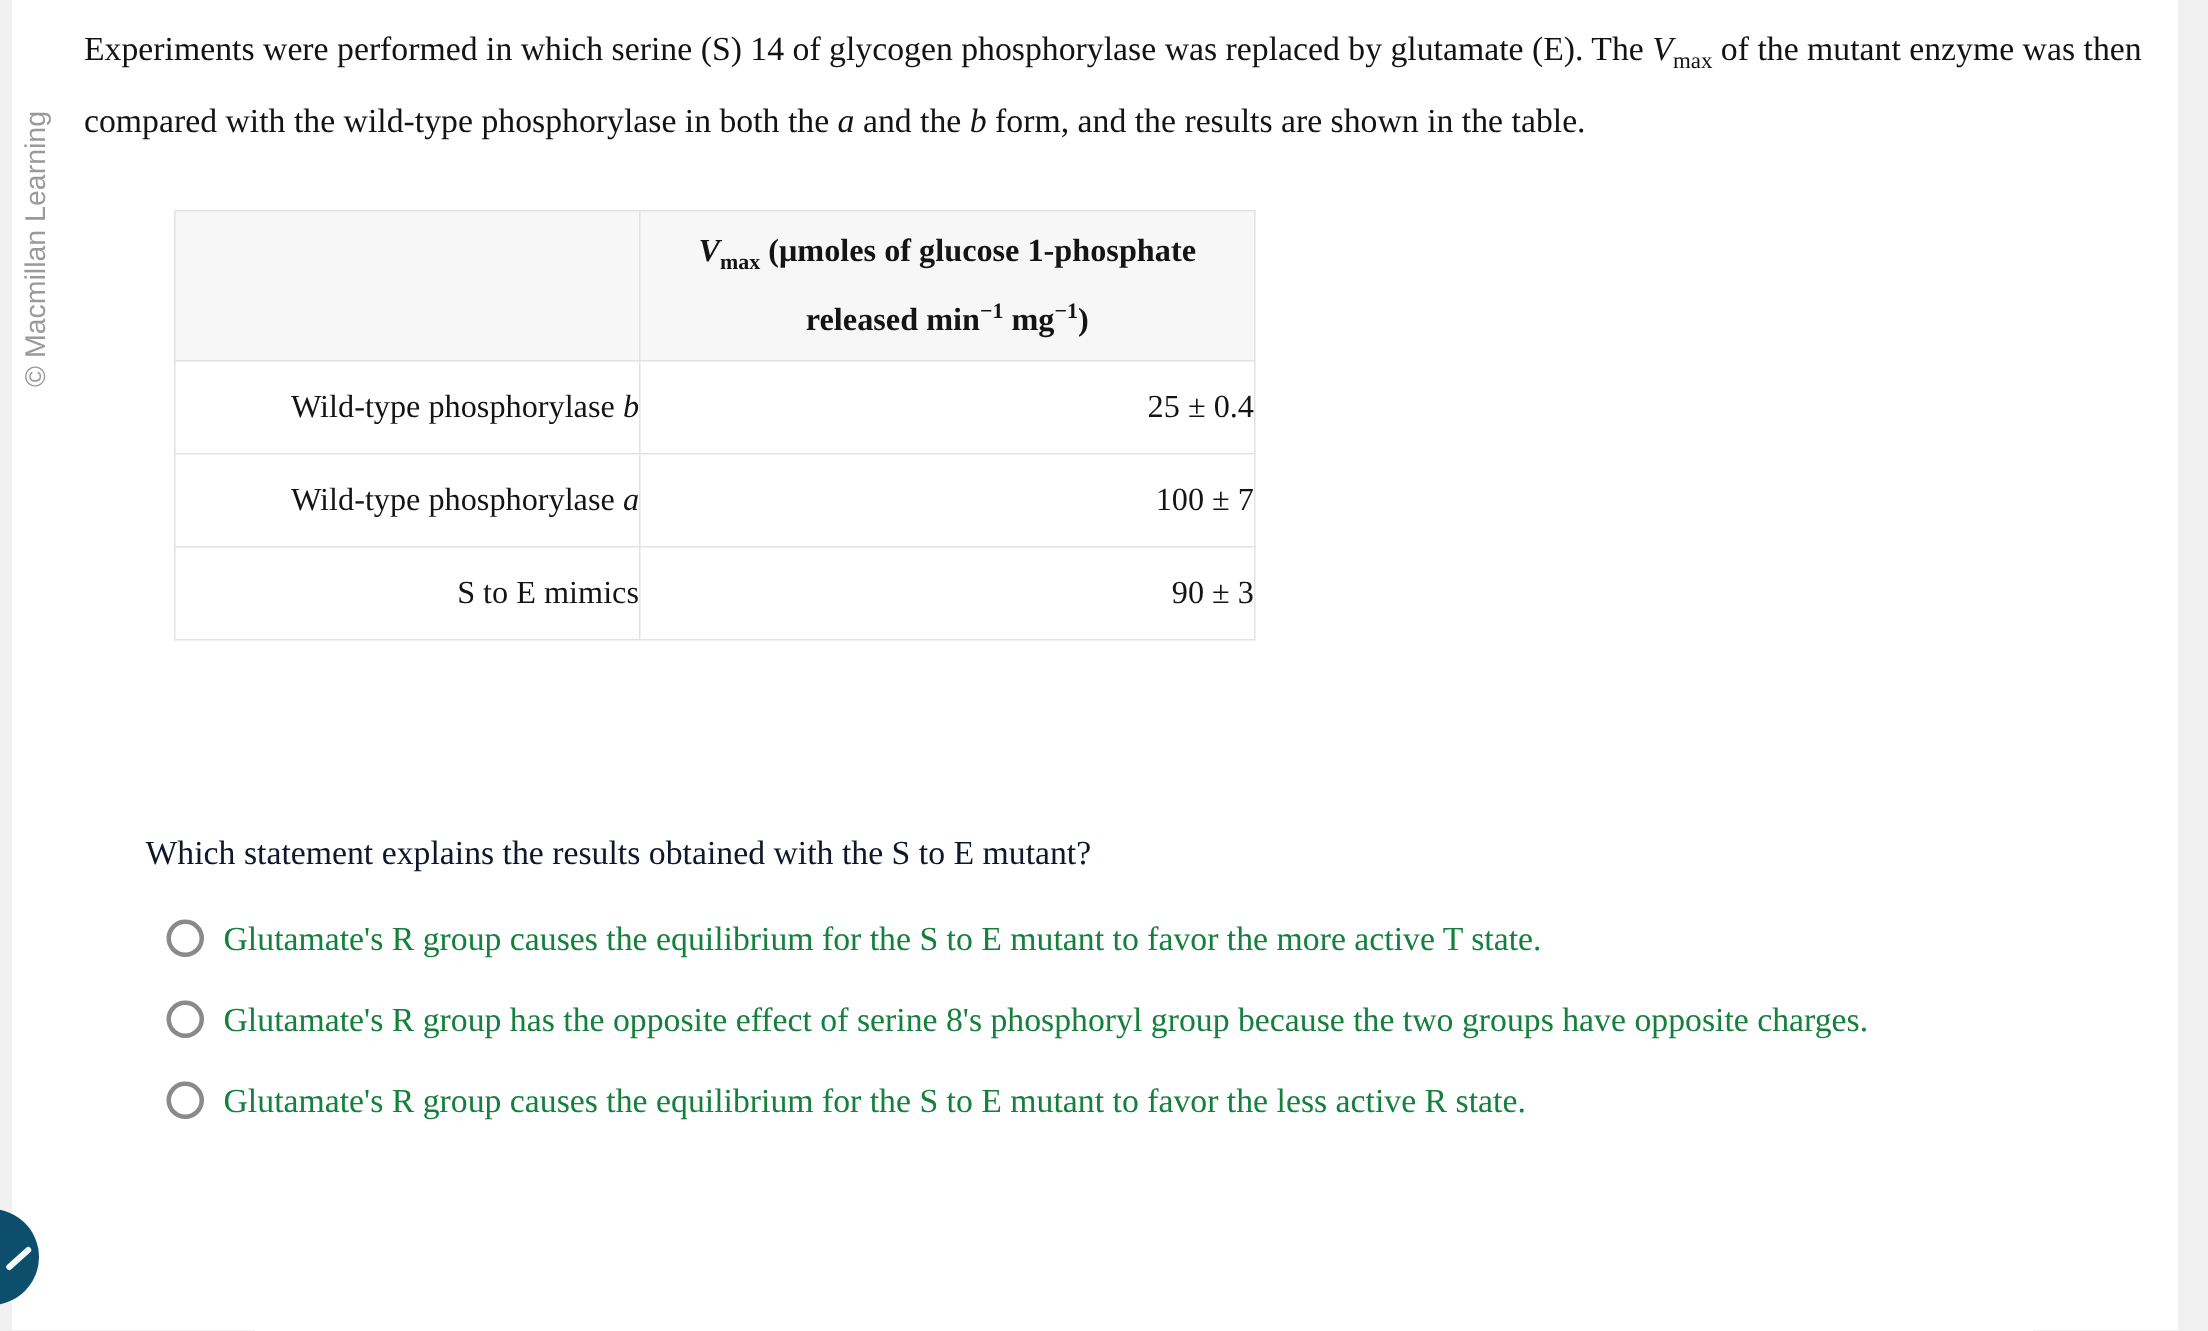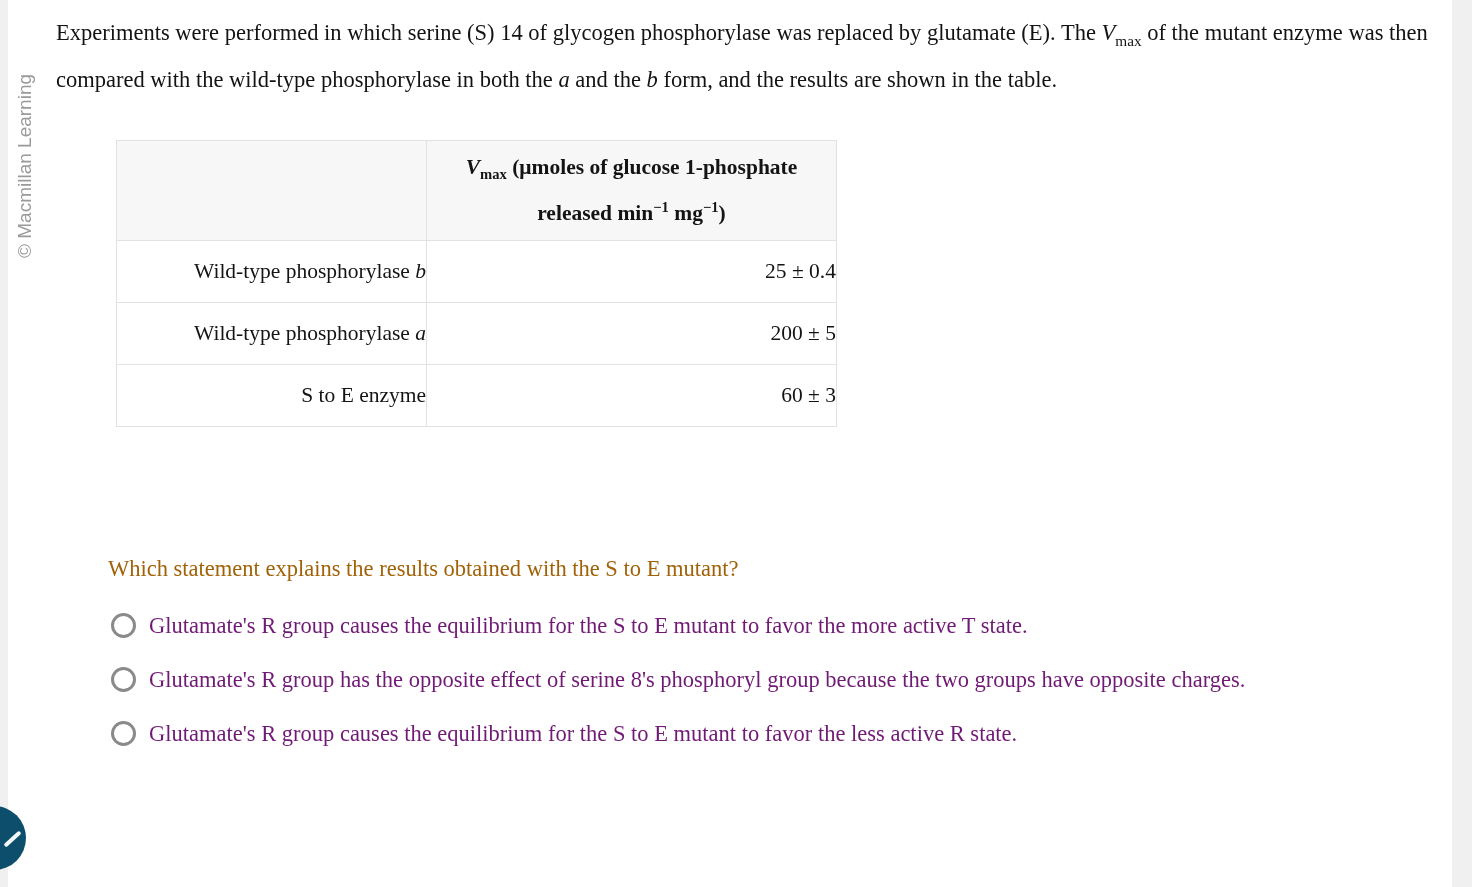--- a/index.html
+++ b/index.html
@@ -38,38 +38,38 @@
     background:#f7f7f7; font-weight:bold; text-align:center;
     height:96px; line-height:33px; padding:10px 8px; vertical-align:middle;
   }
   table.results thead th.empty-corner { width:310px; }
   table.results thead th.vmax-col { width:410px; }
   table.results tbody td { height:62px; vertical-align:middle; background:#ffffff; }
   td.row-label { text-align:right; padding-left:14px; width:310px; }
   td.row-value { text-align:right; width:410px; }
   
   .question {
-    position:absolute; left:100px; top:556px;
-    font-size:22.5px; color:#a16207;text-align:right;
+    position:absolute; left:89px; top:556px;
+    font-size:22.5px; color:#0f172a;text-align:right;
   }
   
   .options { position:absolute; left:103px; top:606px; width:1215px; }
   .option { display:flex; align-items:flex-start; margin-bottom:15px; cursor:pointer; }
   .radio {
     flex:none; width:25px; height:25px; border-radius:50%;
     border:3px solid #8a8a8a; background:#ffffff;
     margin:7px 13px 0 0; position:relative;
   }
   .radio.selected { border:none; background:#554d7e; }
   .radio.selected .radio-dot {
     position:absolute; left:50%; top:50%; width:9px; height:9px;
     margin:-4.5px 0 0 -4.5px; border-radius:50%; background:#ffffff;
   }
   .option-text {
-    font-size:22.5px; line-height:39px; color:#701a75; max-width:1140px;
+    font-size:22.5px; line-height:39px; color:#15803d; max-width:1140px;
   }
   
   .fab {
     position:absolute; left:-38px; top:806px; width:64px; height:64px;
     border-radius:50%; background:#0d4e6d; cursor:pointer;
   }
   .fab .check {
     position:absolute; left:40px; top:31px; width:21px; height:4px;
     background:#f3f8fb; border-radius:2px; transform:rotate(-42deg);
   }
@@ -93,25 +93,25 @@
           </th>
         </tr>
       </thead>
       <tbody>
         <tr>
           <td class="row-label"><span>Wild-type phosphorylase </span><span class="it">b</span></td>
           <td class="row-value">25 ± 0.4</td>
         </tr>
         <tr>
           <td class="row-label"><span>Wild-type phosphorylase </span><span class="it">a</span></td>
-          <td class="row-value">200 ± 5</td>
+          <td class="row-value">100 ± 7</td>
         </tr>
         <tr>
-          <td class="row-label"><span>S to E enzyme</span><span class="it"></span></td>
-          <td class="row-value">60 ± 3</td>
+          <td class="row-label"><span>S to E mimics</span><span class="it"></span></td>
+          <td class="row-value">90 ± 3</td>
         </tr>
       </tbody>
     </table>
 
     <div class="question">Which statement explains the results obtained with the S to E mutant?</div>
 
     <div class="options">
       <div class="option">
         <span class="radio"><span class="radio-dot"></span></span>
         <span class="option-text">Glutamate's R group causes the equilibrium for the S to E mutant to favor the more active T state.</span>

